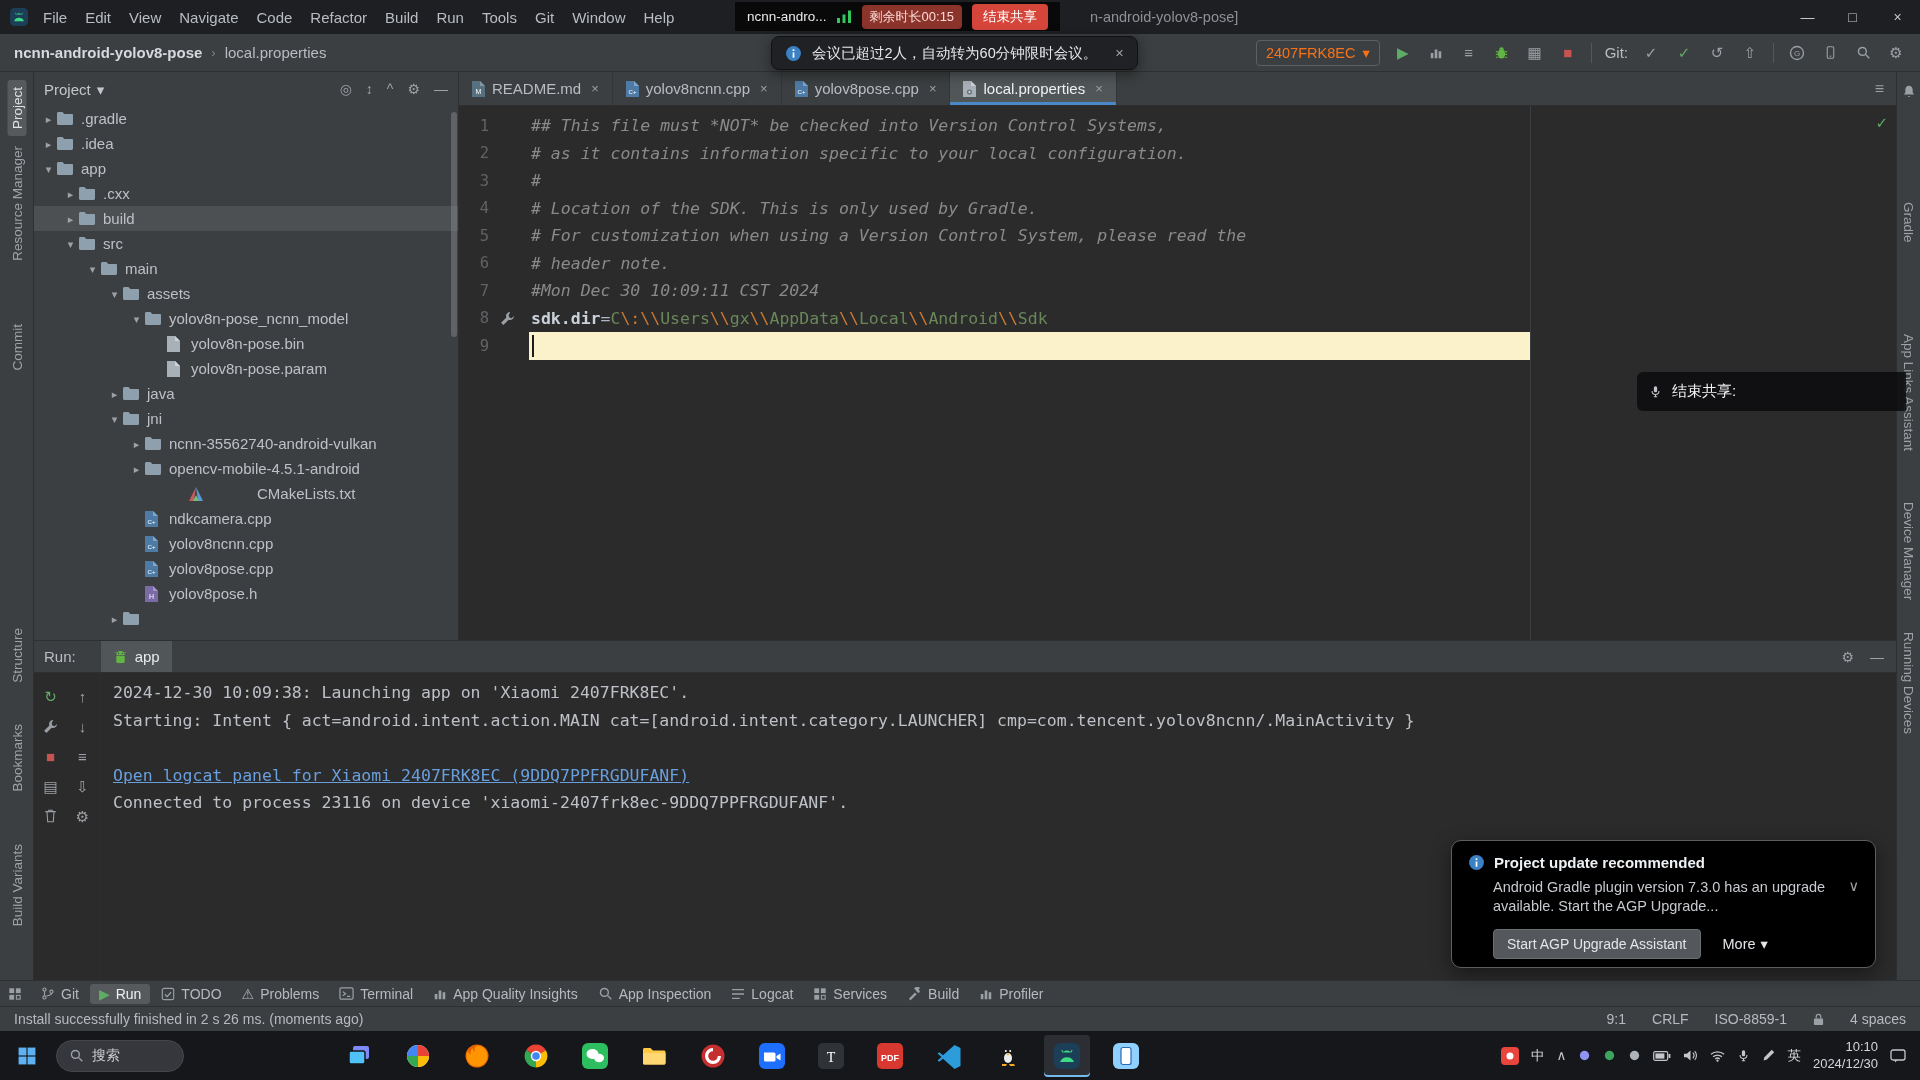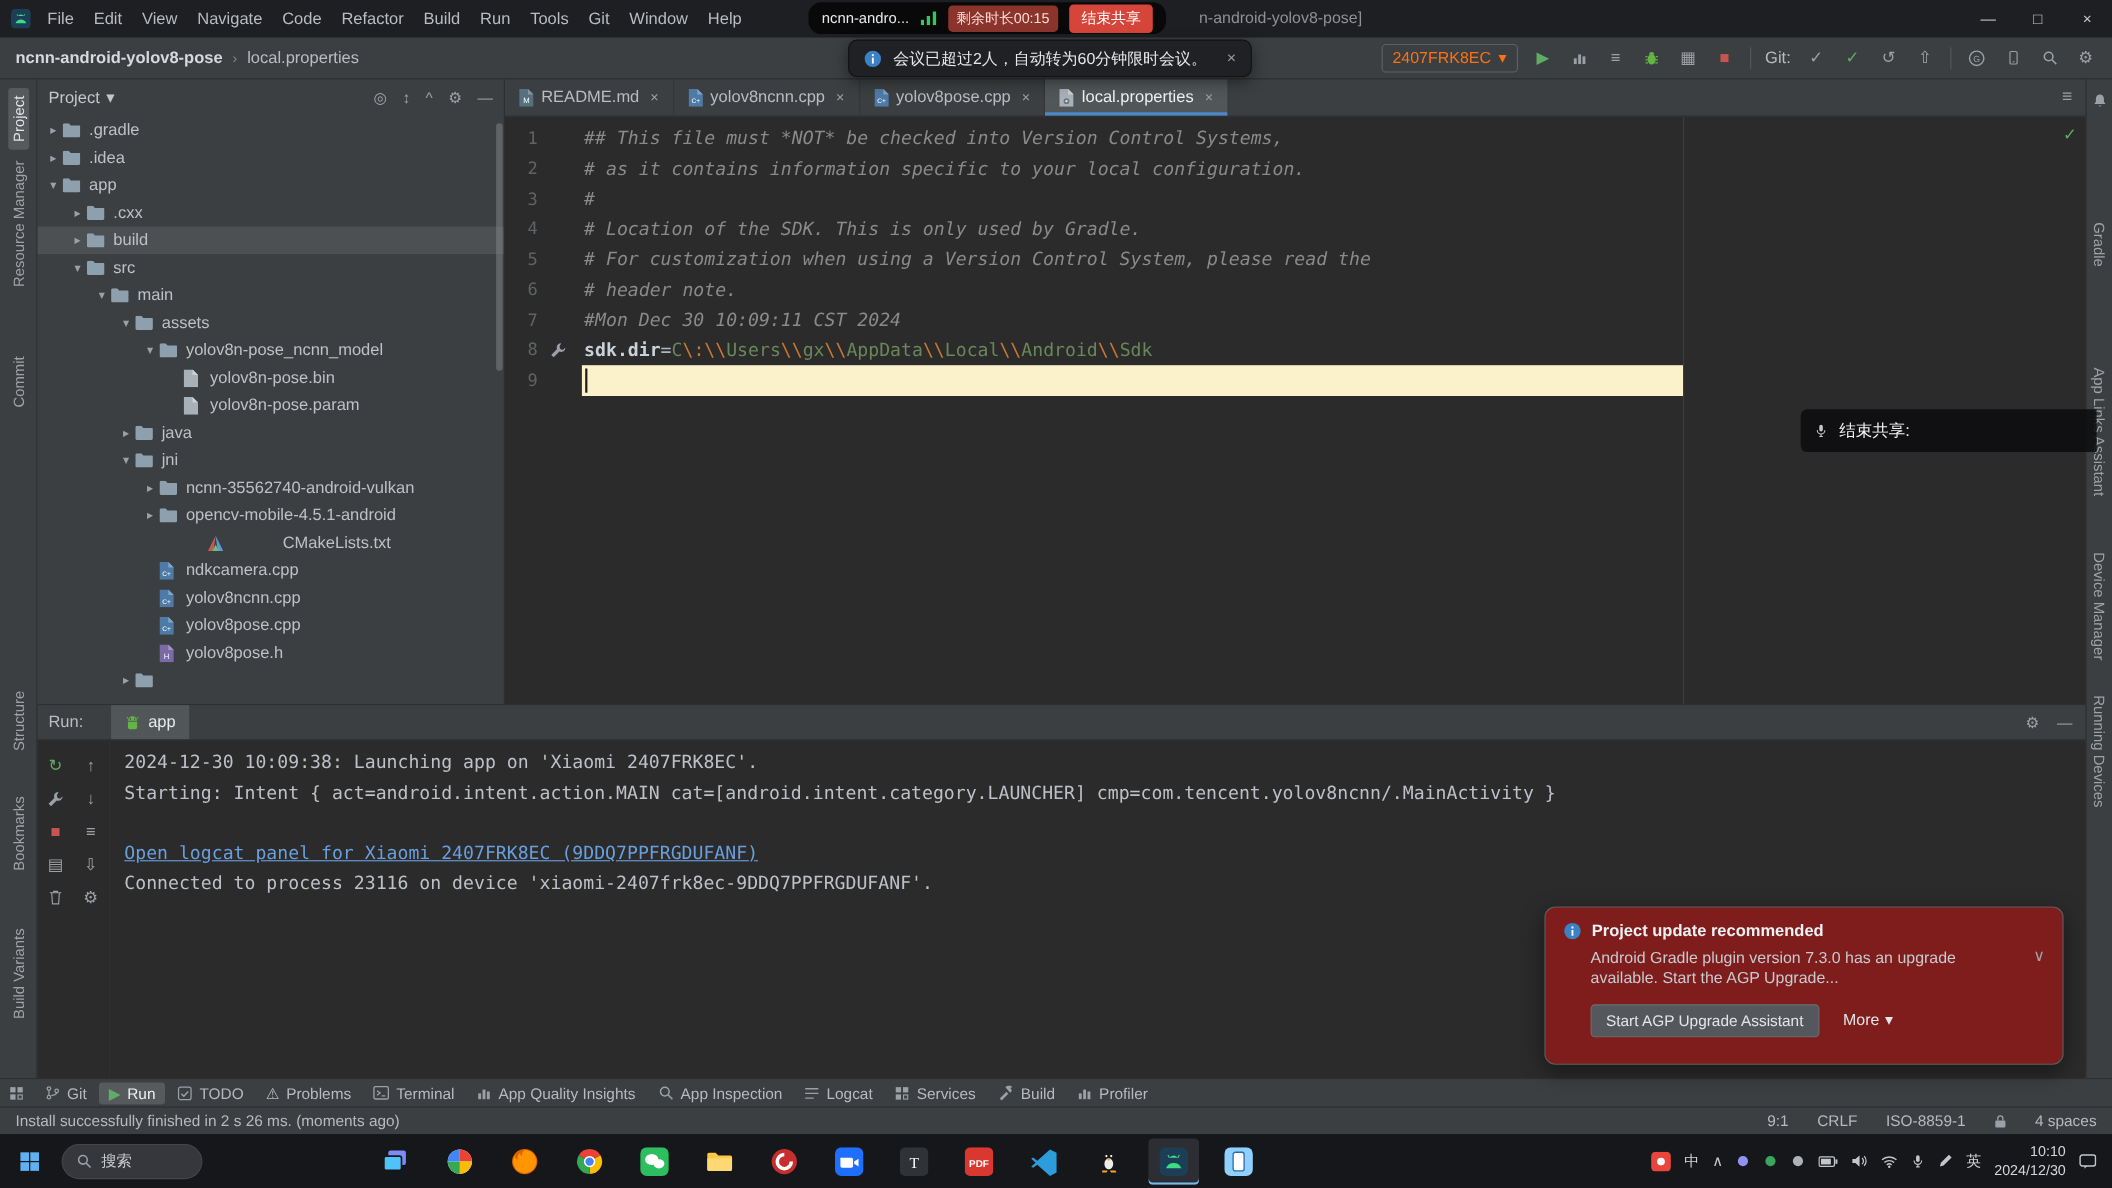--- a/index.html
+++ b/index.html
@@ -7,21 +7,21 @@
 body{font-family:"Liberation Sans","DejaVu Sans",sans-serif;background:#2b2b2b;color:#bbb}
 .g{display:inline-block;line-height:1}
 svg{display:block}
 .screen{position:relative;width:1920px;height:1080px;display:flex;flex-direction:column;background:#2b2b2b}
 
 
 .titlebar{height:34px;flex:0 0 34px;background:#1e1f22;display:flex;align-items:center;position:relative;z-index:60;color:#b9bdc3;font-size:15px}
 .app-logo{width:20px;height:20px;margin:0 4px 0 10px;display:flex;align-items:center}
 .menubar{display:flex}
 .menu-item{padding:7px 9px;cursor:default}
-.share-bar{position:absolute;left:735px;top:2px;height:29px;background:rgba(8,8,8,.92);border-radius:12px;display:flex;align-items:center;gap:10px;padding:0 12px;z-index:5}
+.share-bar{position:absolute;left:735px;top:2px;height:29px;background:rgba(8,8,8,.92);border-radius:0;display:flex;align-items:center;gap:10px;padding:0 12px;z-index:5}
 .share-name{color:#e8eaed;font-size:13.5px}
 .time-badge{background:#8a342c;color:#ffd9d4;font-size:13px;padding:3px 8px;border-radius:4px;white-space:nowrap}
 .end-share{background:#D6453A;border:none;color:#fff;font-size:13.5px;padding:4px 11px;border-radius:4px;font-family:inherit;white-space:nowrap}
 .title-tail{position:absolute;left:1090px;color:#8d9095;font-size:14.5px}
 .win-controls{margin-left:auto;display:flex;height:34px}
 .win-controls>span{width:45px;display:flex;align-items:center;justify-content:center;color:#c3c7cb;font-size:14px}
 
 
 .toolbar{height:38px;flex:0 0 38px;background:#3c3f41;border-bottom:1px solid #2d2f30;display:flex;align-items:center;padding:0 14px;font-size:15px;position:relative;z-index:10}
 .breadcrumb{display:flex;align-items:center;gap:9px}
@@ -115,21 +115,21 @@
 .tb-app{width:46px;height:42px;display:flex;align-items:center;justify-content:center;border-radius:4px}
 .tb-app.active{background:#2c2e33;box-shadow:inset 0 -2px 0 #76B9ED}
 .tray{margin-left:auto;display:flex;align-items:center;gap:12px;color:#d2d5da;font-size:13.5px;padding-right:10px}
 .tray .titem{display:flex;align-items:center;justify-content:center;color:#c3c7cb}
 .clock{display:flex;flex-direction:column;align-items:flex-end;line-height:1.25;font-size:13px}
 
 
 .toast{position:absolute;left:771px;top:36px;height:34px;background:#1f2124;border:1px solid #111;border-radius:8px;display:flex;align-items:center;gap:10px;padding:0 13px;color:#e6e8eb;font-size:14.5px;box-shadow:0 4px 14px rgba(0,0,0,.45);z-index:70;white-space:nowrap}
 .toast .close{color:#9da1a6;margin-left:8px}
 .speaking{position:absolute;left:1637px;top:372px;width:269px;height:39px;background:rgba(12,12,14,.86);border-radius:6px 0 0 6px;display:flex;align-items:center;gap:10px;padding:0 12px;color:#f2f3f5;font-size:15px;z-index:50}
-.balloon{position:absolute;right:44px;bottom:112px;width:472px;background:#7f1d1d;border:1px solid #5c5f62;border-radius:10px;padding:13px 16px 24px;color:#c6cacf;font-size:14.5px;box-shadow:0 6px 20px rgba(0,0,0,.45);z-index:40}
+.balloon{position:absolute;right:44px;bottom:112px;width:425px;background:#000000;border:1px solid #5c5f62;border-radius:10px;padding:13px 16px 8px;color:#c6cacf;font-size:14.5px;box-shadow:0 6px 20px rgba(0,0,0,.45);z-index:40}
 .balloon .hd{display:flex;align-items:center;gap:9px;margin-bottom:7px}
 .balloon .hd b{color:#eef1f4;font-size:15px}
 .balloon .bd{display:flex;gap:8px}
 .balloon .bd p{flex:1;line-height:1.35;padding-left:25px}
 .balloon .chev-collapse{color:#9da1a6}
 .balloon .btns{display:flex;align-items:center;gap:22px;margin-top:12px;padding-left:25px}
 .btn-primary{background:#54575b;border:1px solid #6b6e72;color:#e2e5e9;font-size:14px;padding:6px 13px;border-radius:4px;font-family:inherit}
 .btn-more{display:flex;align-items:center;gap:5px;color:#e2e5e9}
 </style>
 </head>

